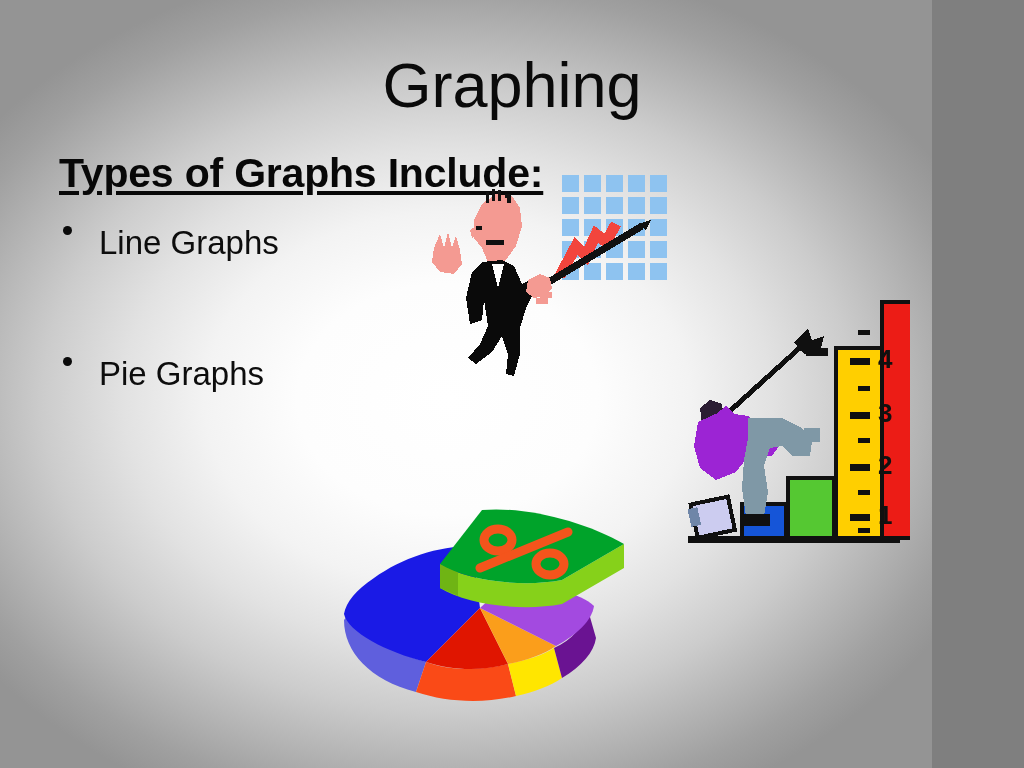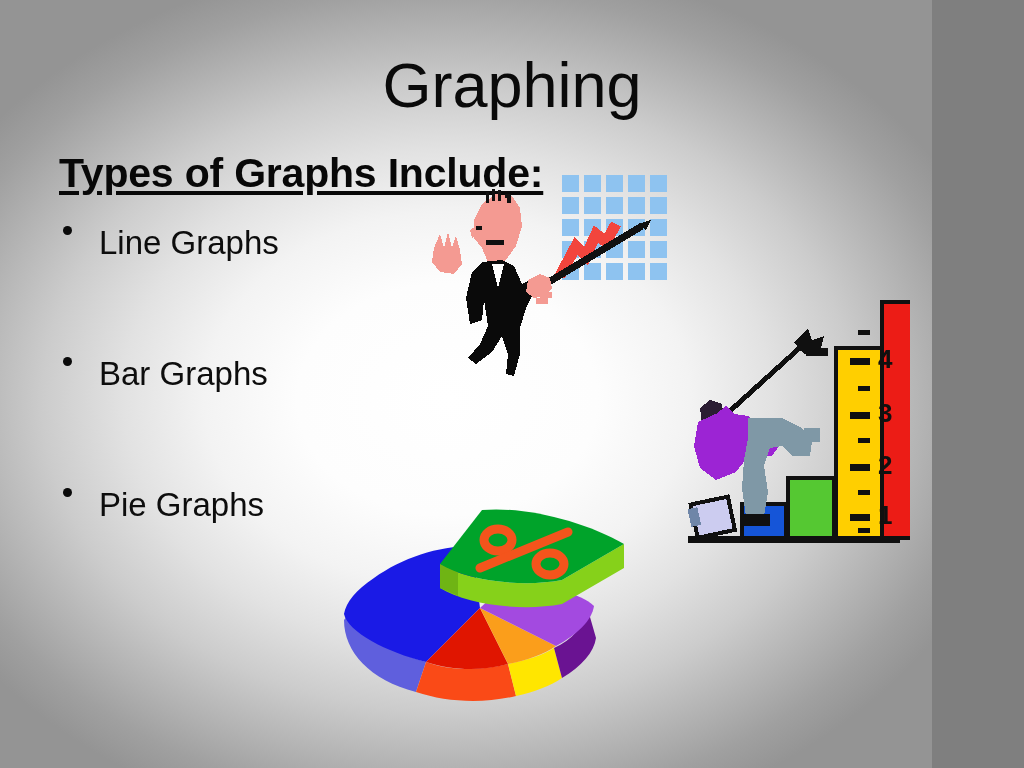--- a/index.html
+++ b/index.html
@@ -122,24 +122,20 @@
 
   <div id="subhead">Types of Graphs Include:</div>
 
   <div id="bullets">
     <div class="bullet-row">
       <span class="bullet-dot"></span>
       <span class="bullet-label">Line Graphs</span>
     </div>
     <div class="bullet-row">
       <span class="bullet-dot"></span>
-      <span class="bullet-label">Bar Graphs</span>
-    </div>
-    <div class="bullet-row">
-      <span class="bullet-dot"></span>
       <span class="bullet-label">Pie Graphs</span>
     </div>
   </div>
 
   <div id="art-line">
     <svg width="270" height="220" viewBox="0 0 270 220" shape-rendering="crispEdges">
 
       <g>
         <g fill="#8ec3f0">
           <rect x="152" y="7" width="17" height="17"></rect>

